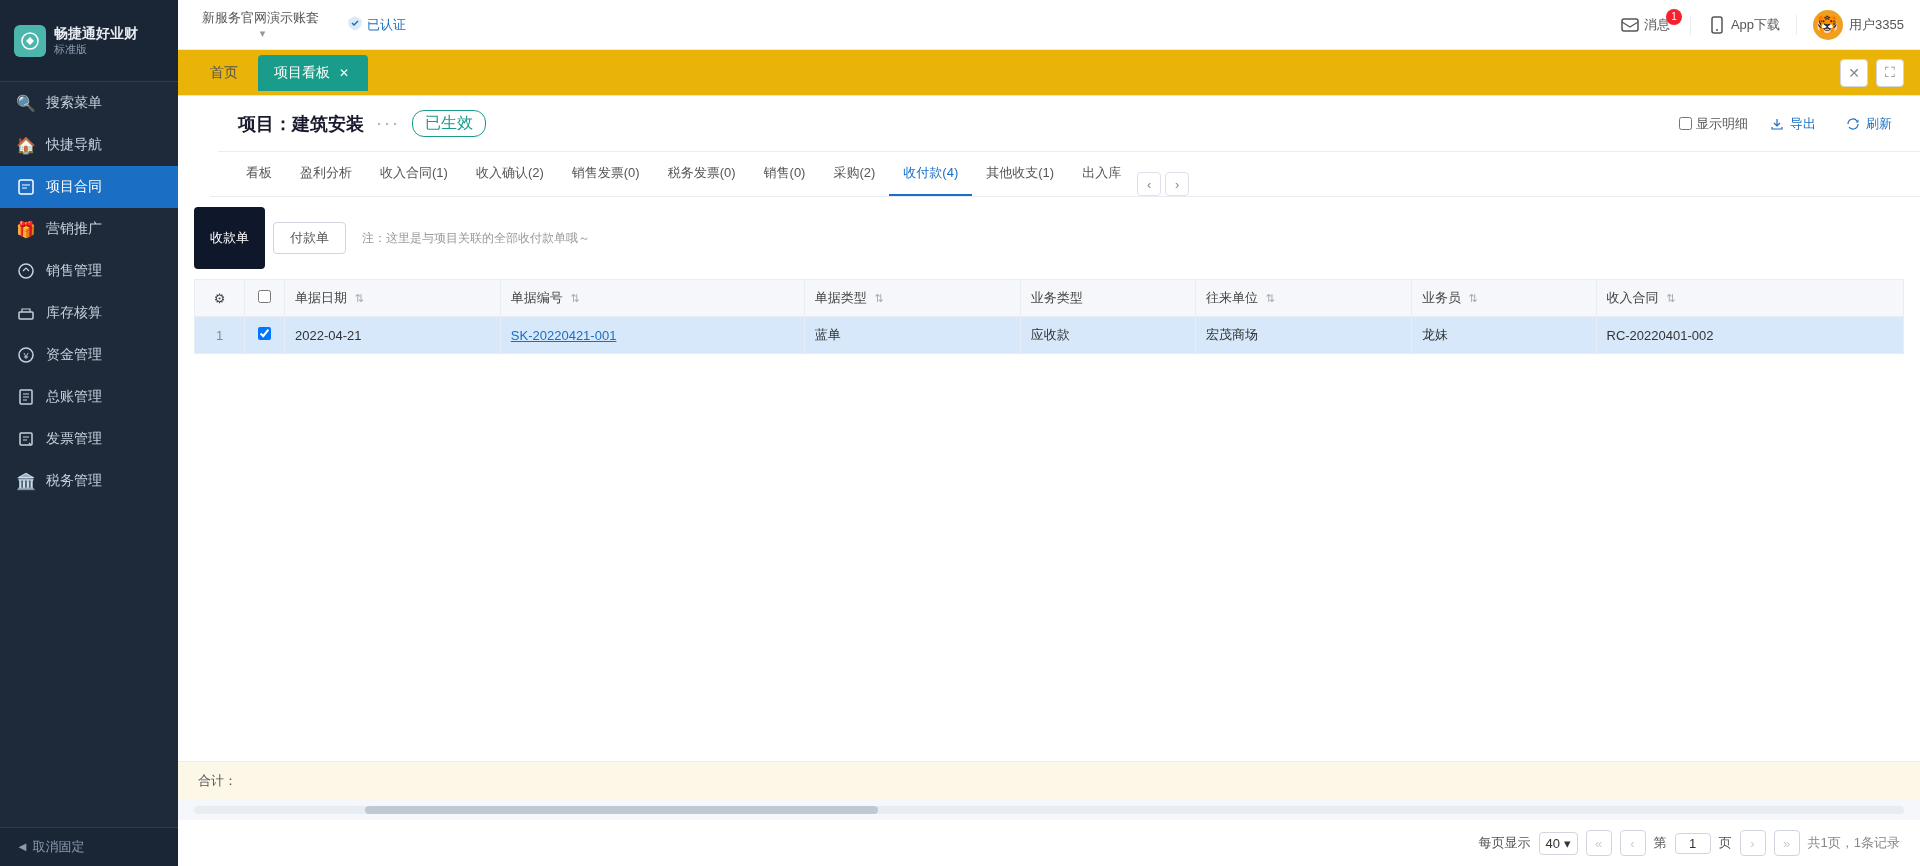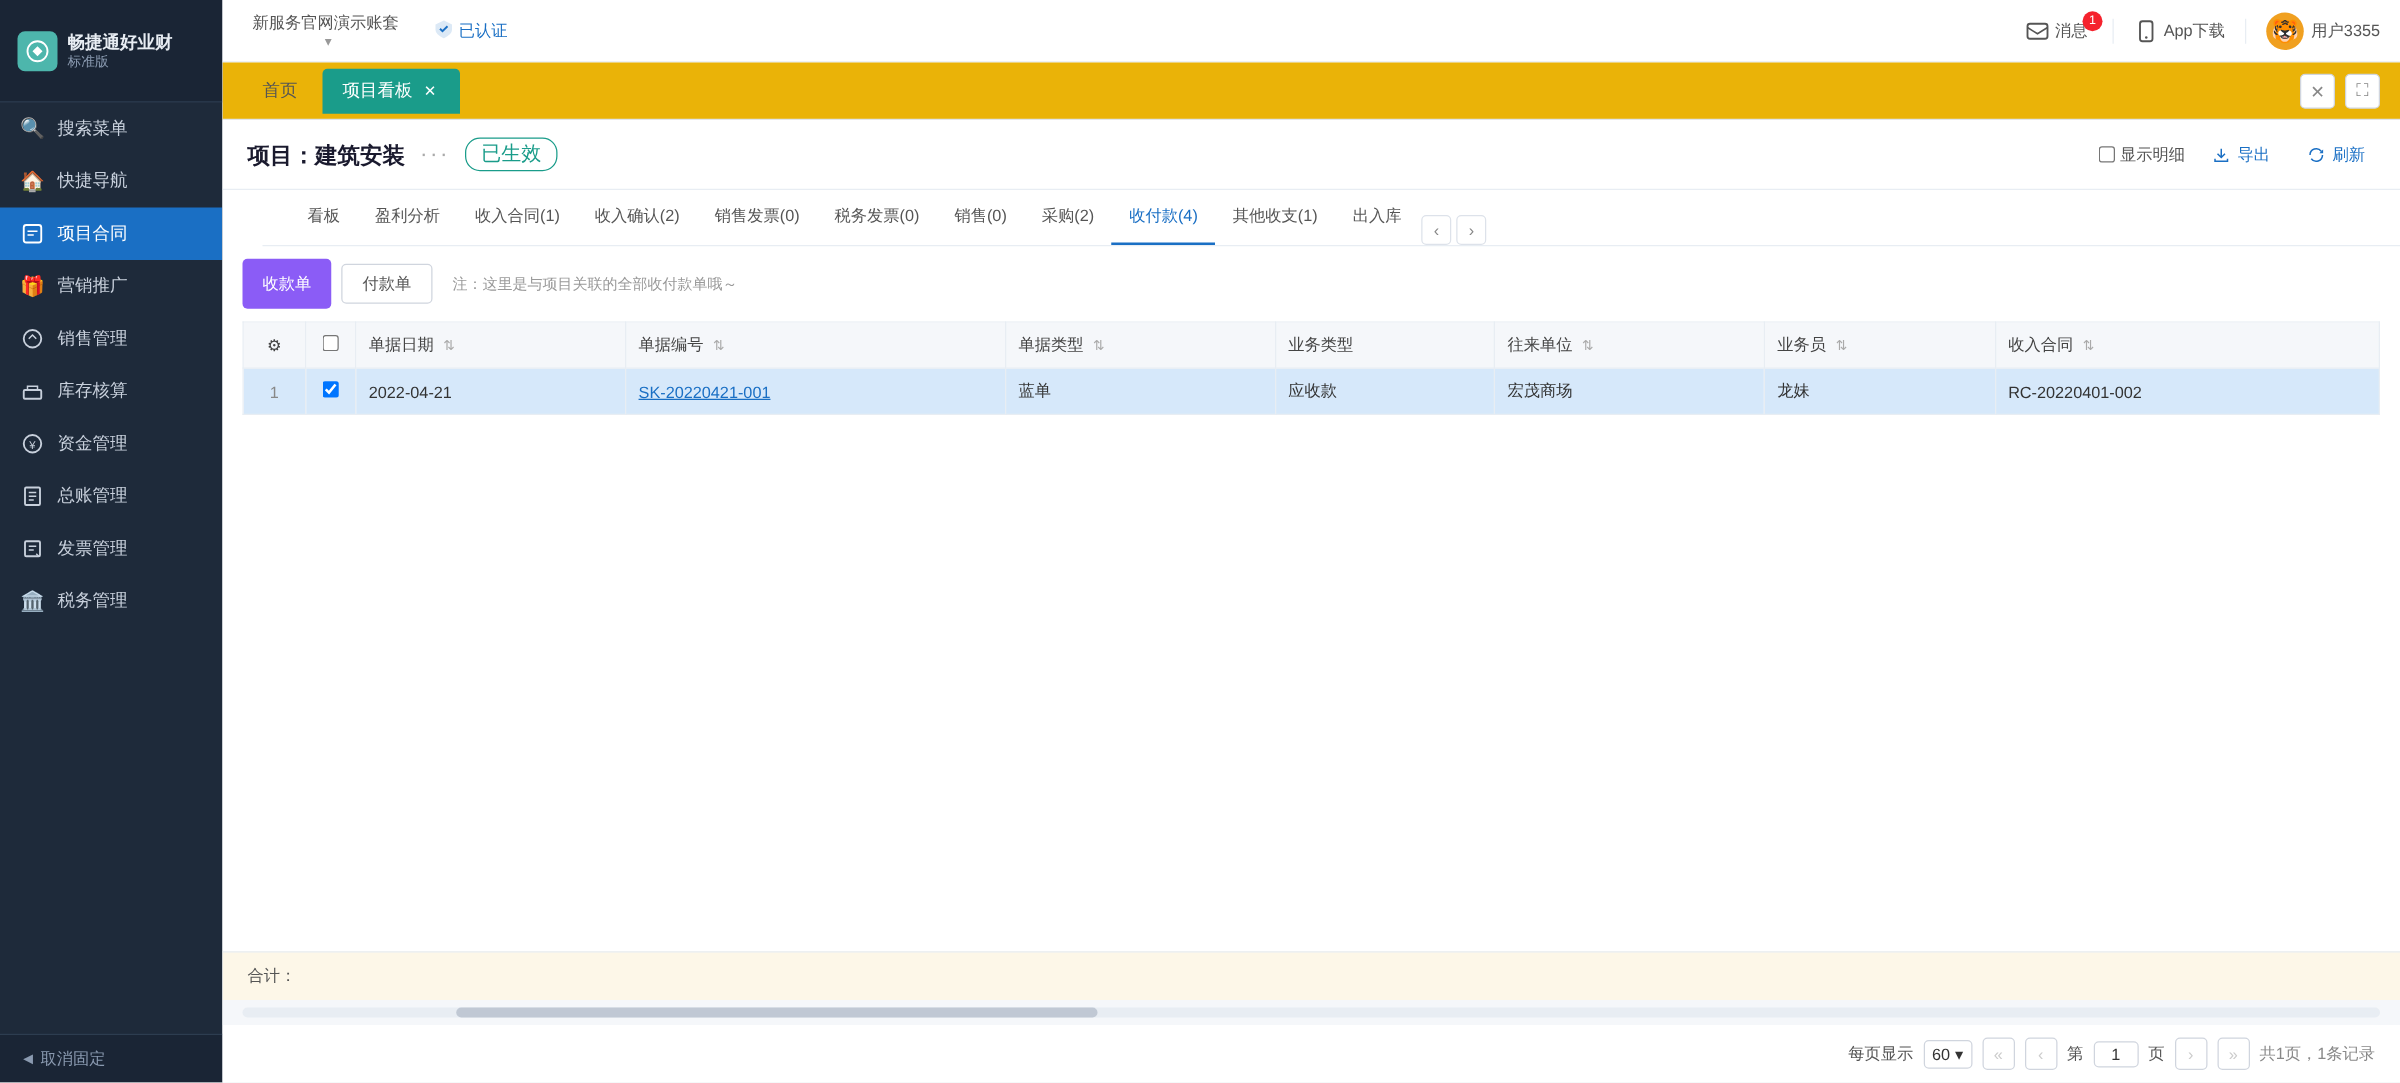--- a/index.html
+++ b/index.html
@@ -185,20 +185,21 @@
     
     .page-body { flex: 1; overflow: auto; background: #fff; margin: 0; display: flex; flex-direction: column; }
 
     
     .project-header {
       display: flex;
       align-items: center;
       padding: 14px 20px;
       border-bottom: 1px solid #e8edf3;
       flex-shrink: 0;
+      margin-left: 40px;
     }
     .project-title { font-size: 18px; font-weight: bold; color: #1a1a2e; margin-right: 12px; }
     .project-more { color: #aaa; font-size: 18px; letter-spacing: 2px; margin-right: 12px; cursor: pointer; }
     .project-status-badge {
       border: 1px solid #1a9c8a;
       color: #1a9c8a;
       border-radius: 12px;
       padding: 2px 12px;
       font-size: 16px;
     }
@@ -264,25 +265,25 @@
 
     
     .inner-toolbar {
       display: flex;
       align-items: center;
       padding: 10px 16px;
       gap: 8px;
       flex-shrink: 0;
     }
     .btn-primary {
-      background: #8b5cf6;
+      background: #0f172a;
       color: #fff;
       border: none;
       border-radius: 4px;
-      padding: 11px 16px;
+      padding: 22px 16px;
       font-size: 13px;
       cursor: pointer;
     }
     .btn-secondary {
       background: #fff;
       color: #555;
       border: 1px solid #d0d5de;
       border-radius: 4px;
       padding: 6px 16px;
       font-size: 13px;
@@ -679,21 +680,21 @@
 
     <div class="scrollbar-area">
       <div class="scrollbar-track">
         <div class="scrollbar-thumb"></div>
       </div>
     </div>
 
     <div class="pagination">
       <span>每页显示</span>
       <div class="page-size-select">
-        <span>60</span>
+        <span>40</span>
         <span>▾</span>
       </div>
       <div class="page-btn disabled">
         <span>«</span>
       </div>
       <div class="page-btn disabled">
         <span>‹</span>
       </div>
       <span>第</span>
       <input class="page-input" type="text" value="1" style="">

